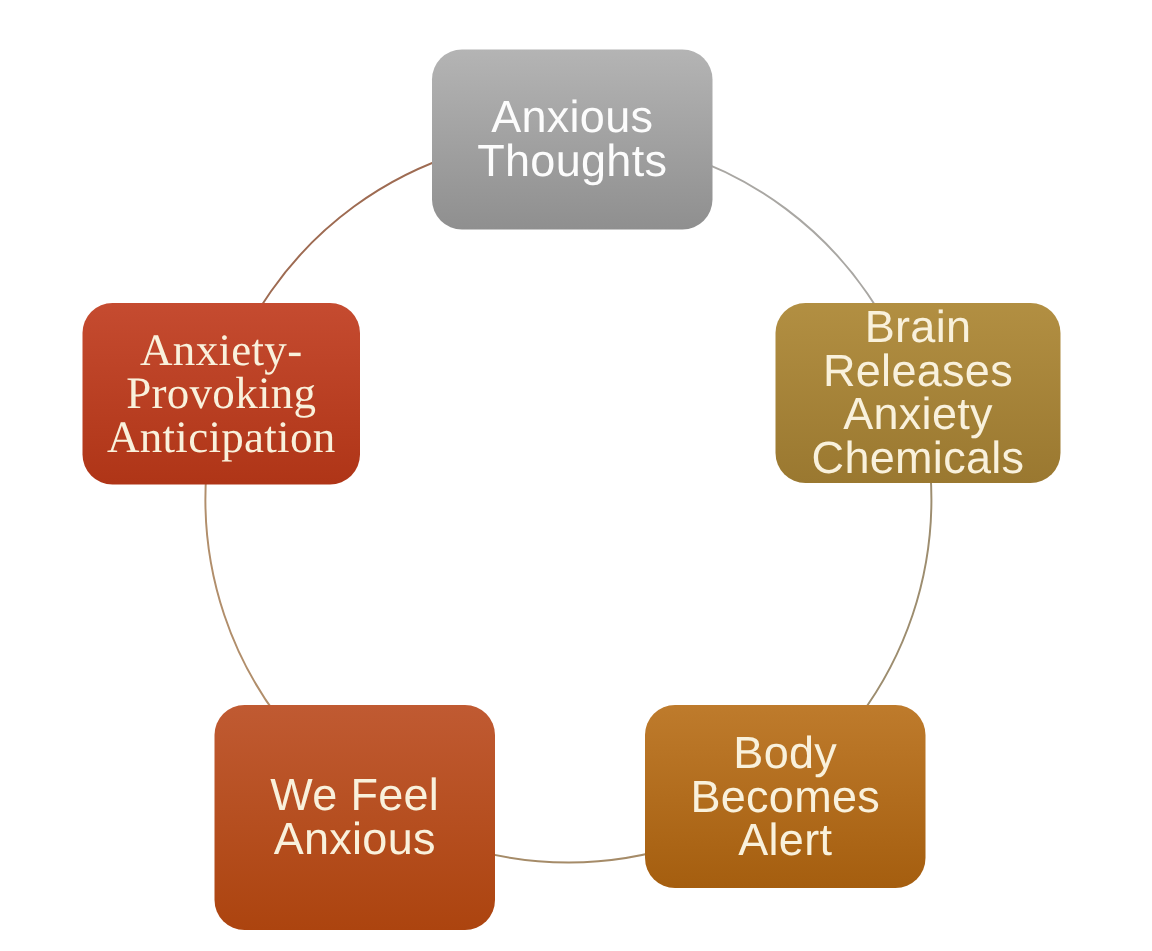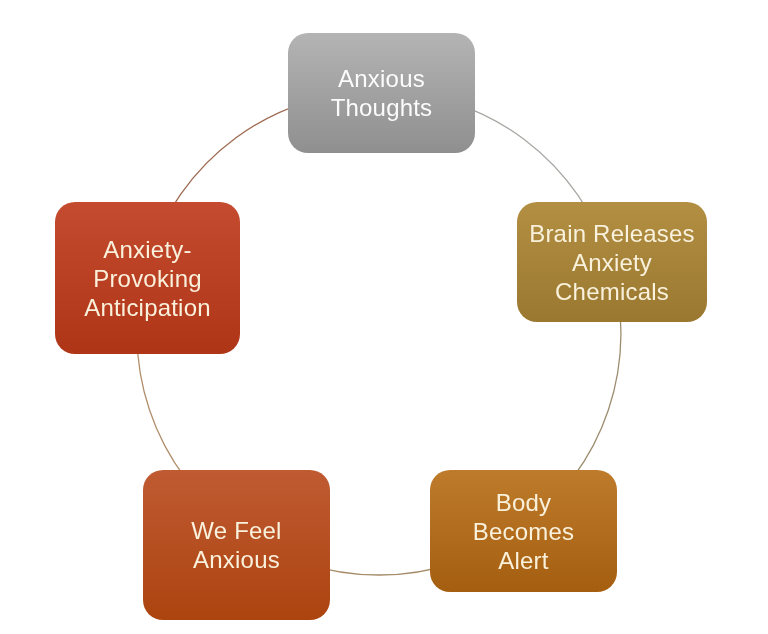--- a/index.html
+++ b/index.html
@@ -20,30 +20,30 @@
   .node {
     position: absolute;
     z-index: 2;
     border-radius: 20px;
     display: flex;
     align-items: center;
     justify-content: center;
     text-align: center;
   }
   .node-label {
-    font-size: 24px;
+    font-size: 30px;
     line-height: 29px;
     white-space: pre-line;
     letter-spacing: 0.2px;
   }
   .node-top          { left: 288px; top: 33px;  width: 187px; height: 120px; }
   .node-right        { left: 517px; top: 202px; width: 190px; height: 120px; }
   .node-bottom-right { left: 430px; top: 470px; width: 187px; height: 122px; }
   .node-bottom-left  { left: 143px; top: 470px; width: 187px; height: 150px; }
-  .node-left         { left: 55px;  top: 202px; width: 185px; height: 152px; }
+  .node-left         { left: 55px;  top: 202px; width: 185px; height: 121px; font-family: Liberation Serif, serif; }
 </style>
 </head>
 <body>
 
 <div class="canvas">
 
   <svg class="connector-svg" viewBox="0 0 768 634" fill="none">
     <path d="M 381.1 91 A 242 242 0 0 1 610.5 262.7" stroke-width="1.3" stroke="#A9A7A3"></path>
     <path d="M 610.5 262.7 A 242 242 0 0 1 521.2 528.8" stroke-width="1.3" stroke="#9D8D6F"></path>
     <path d="M 521.2 528.8 A 242 242 0 0 1 237.4 529.3" stroke-width="1.3" stroke="#A58B68"></path>

